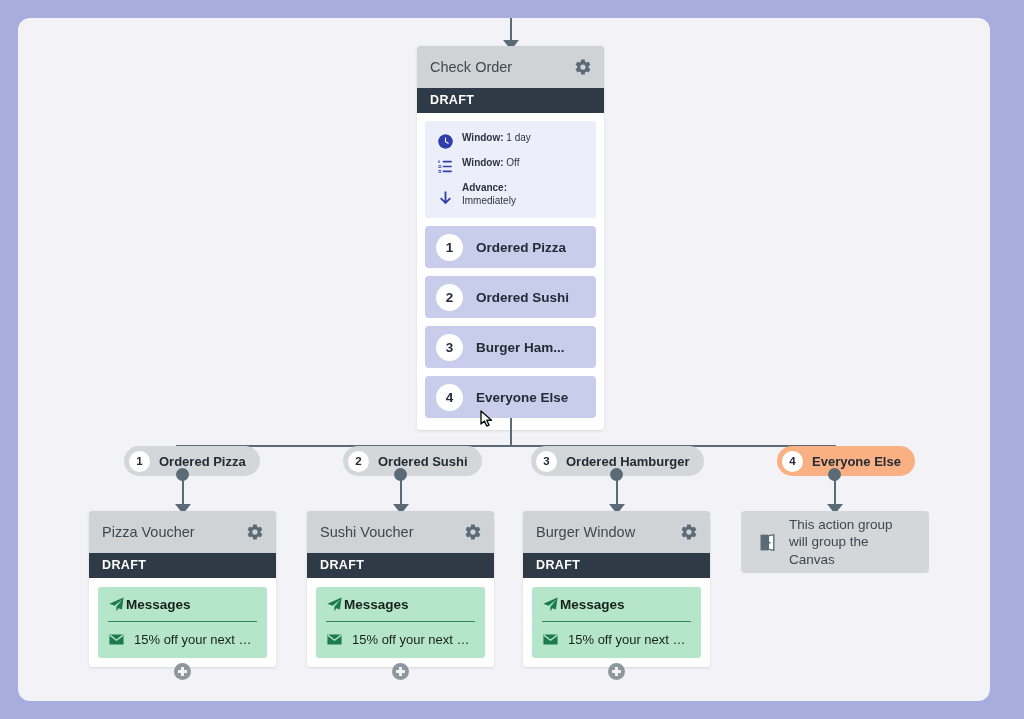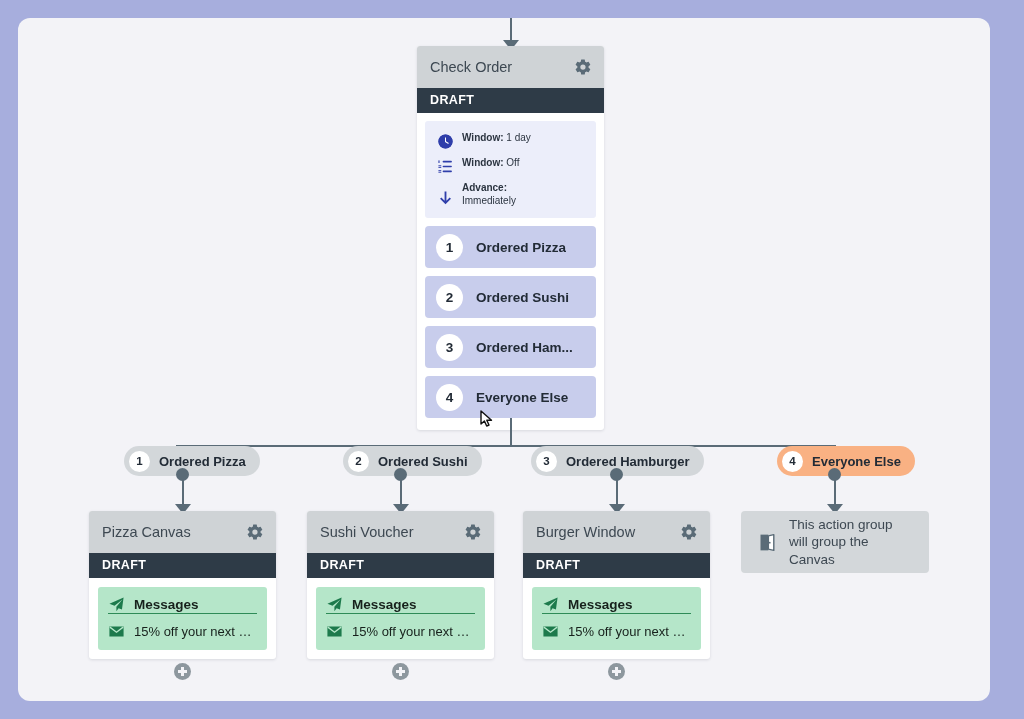--- a/index.html
+++ b/index.html
@@ -135,21 +135,22 @@
   }
 
   
   .msg-panel {
     margin: 9px 9px 9px;
     background: #b5e6c9;
     border-radius: 3px;
     padding: 9px 10px 10px;
   }
   .msg-head {
-    display: flex; align-items: center; gap: 9px;
+    display: flex; align-items: center; gap: 1px;
+    padding-bottom: 8px;
     border-bottom: 1.5px solid #2e8b57;
   }
   .msg-head-label { font-size: 13.5px; font-weight: bold; color: #17211c; }
   .msg-item {
     display: flex; align-items: center; gap: 9px;
     padding-top: 9px;
   }
   .msg-item-label {
     font-size: 13px; color: #17211c;
     white-space: nowrap; overflow: hidden; text-overflow: ellipsis;
@@ -258,21 +259,21 @@
       <div class="branch-row">
         <span class="branch-num">1</span>
         <span class="branch-name">Ordered Pizza</span>
       </div>
       <div class="branch-row">
         <span class="branch-num">2</span>
         <span class="branch-name">Ordered Sushi</span>
       </div>
       <div class="branch-row">
         <span class="branch-num">3</span>
-        <span class="branch-name">Ordered Ham...</span>
+        <span class="branch-name">Burger Ham...</span>
       </div>
       <div class="branch-row" style="margin-bottom:12px;">
         <span class="branch-num">4</span>
         <span class="branch-name">Everyone Else</span>
       </div>
     </div>
 
     <div id="cursor">
       <svg width="15" height="17" viewBox="0 0 15 17">
         <path d="M1 1 L1 14 L4.4 11 L6.7 16 L9 15 L6.8 10.2 L11.5 10.2 Z" fill="#ffffff" stroke="#111111" stroke-width="1.4" stroke-linejoin="round"></path>
@@ -314,21 +315,21 @@
     <div class="dot" style="left:592px; top:450px;"></div>
     <div class="vline" style="left:598px; top:456px; height:34px;"></div>
     <div class="arrow-head" style="left:591px; top:486px;"></div>
 
     <div class="dot" style="left:810px; top:450px;"></div>
     <div class="vline" style="left:816px; top:456px; height:34px;"></div>
     <div class="arrow-head" style="left:809px; top:486px;"></div>
 
     <div class="node" style="left:71px; top:493px; width:187px;">
       <div class="node-header">
-        <div class="node-title">Pizza Canvas</div>
+        <div class="node-title">Pizza Voucher</div>
         <div class="gear-btn">
           <svg width="18" height="18" viewBox="0 0 24 24" fill="#5a6b77">
             <path d="M19.4 13c.04-.32.06-.66.06-1s-.02-.68-.07-1l2.11-1.63a.5.5 0 0 0 .12-.64l-2-3.46a.5.5 0 0 0-.6-.22l-2.49 1a7.3 7.3 0 0 0-1.73-1l-.38-2.65A.49.49 0 0 0 13.93 2h-4a.49.49 0 0 0-.49.42l-.38 2.65c-.63.26-1.2.6-1.73 1l-2.49-1a.5.5 0 0 0-.6.22l-2 3.46a.5.5 0 0 0 .12.64L4.47 11c-.05.32-.07.66-.07 1s.02.68.07 1l-2.11 1.63a.5.5 0 0 0-.12.64l2 3.46c.12.22.39.3.6.22l2.49-1c.52.4 1.1.74 1.73 1l.38 2.65c.04.24.25.42.49.42h4c.24 0 .45-.18.49-.42l.38-2.65c.63-.26 1.2-.6 1.73-1l2.49 1c.23.09.48 0 .6-.22l2-3.46a.5.5 0 0 0-.12-.64L19.4 13zM11.93 15.5A3.5 3.5 0 1 1 15.43 12a3.5 3.5 0 0 1-3.5 3.5z"></path>
           </svg>
         </div>
       </div>
       <div class="status-bar">DRAFT</div>
       <div class="msg-panel">
         <div class="msg-head">
           <span class="sm-ico">

